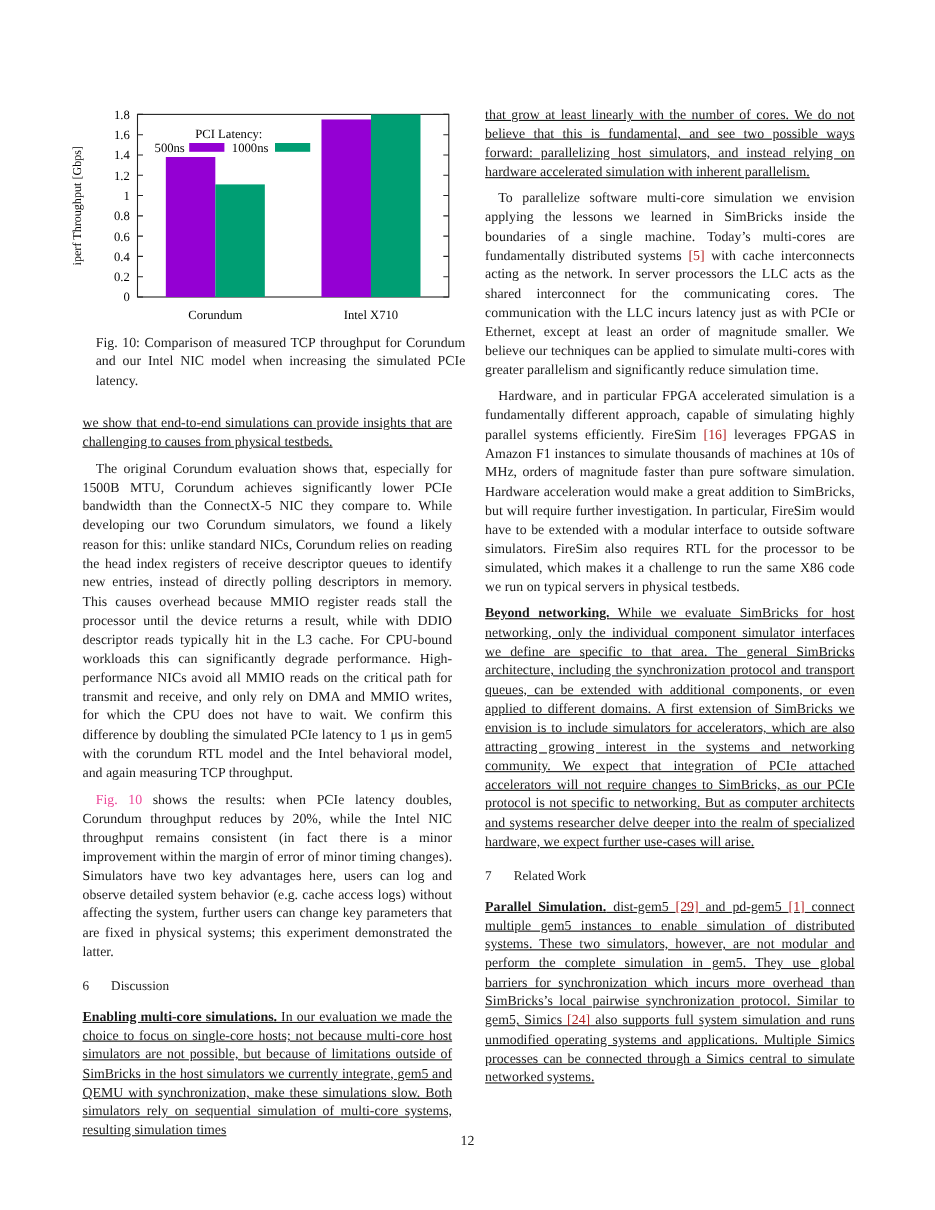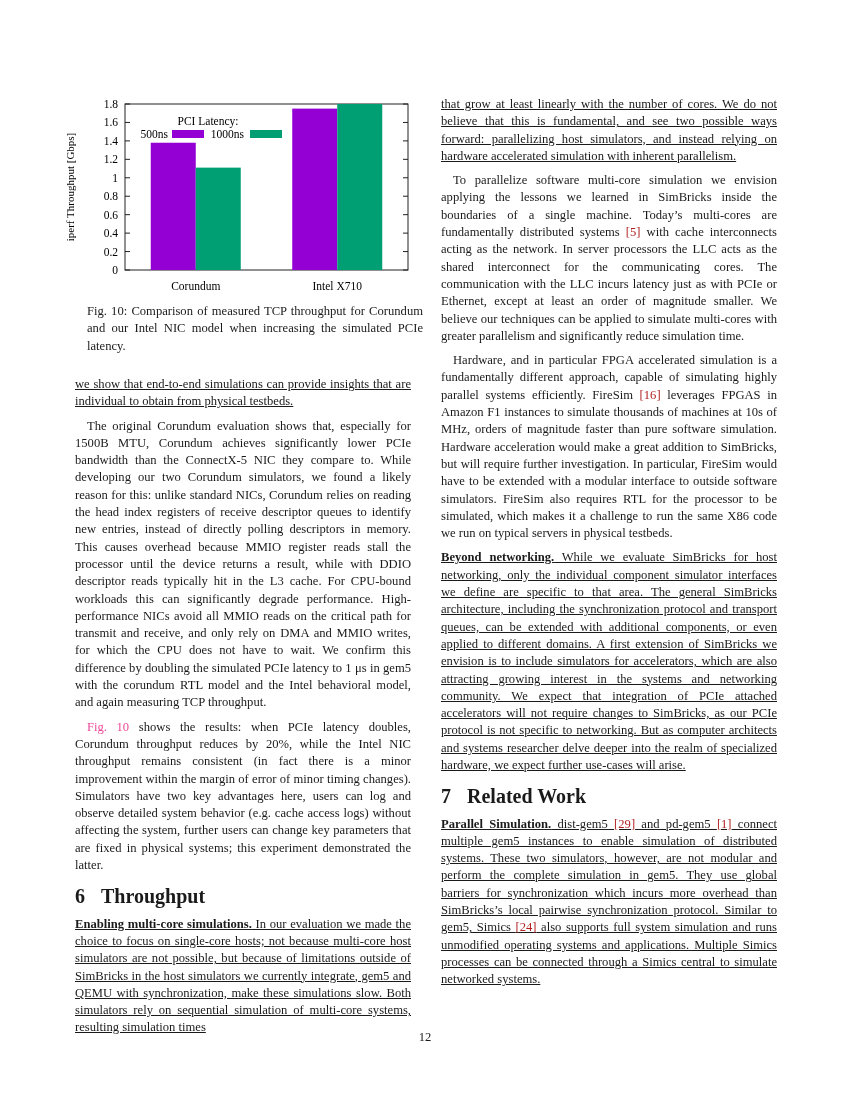--- a/index.html
+++ b/index.html
@@ -3,21 +3,21 @@
   <meta charset="utf-8">
   <style>
     html, body { margin: 0; padding: 0; background: #ffffff; }
     body { width: 850px; height: 1100px; position: relative; overflow: hidden;
            font-family: "Liberation Serif", "DejaVu Serif", serif; color: #1a1a1a; }
     .col { position: absolute; width: 336px; font-size: 12.6px; line-height: 17.3px; text-align: justify; }
     #col-right { left: 441px; top: 96px; }
     p { margin: 0 0 7px 0; }
     p.indent { text-indent: 12px; }
     p.noindent { text-indent: 0; text-decoration: underline; }
-    .section-head { font-weight: bold; font-size: 20px; margin: 14px 0 10px 0; }
+    .section-head { font-weight: normal; font-size: 12px; margin: 14px 0 10px 0; }
     .section-head .num { display: inline-block; width: 26px; }
     .runin { font-weight: bold; }
     .ref { color: #b22222; }
     .figref { color: #ec4899; }
     #figure { position: absolute; left: 60px; top: 92px; width: 360px; height: 200px; }
     #caption { position: absolute; left: 75px; top: 303px; width: 336px; font-size: 12.6px; line-height: 17.3px; text-align: justify; margin-left: 12px; }
     #left-body { position: absolute; left: 75px; top: 376px; width: 336px; }
     #page-number { position: absolute; left: 0; width: 850px; top: 1030px; text-align: center; font-size: 12.6px; }
     svg text { font-family: "Liberation Serif", "DejaVu Serif", serif; }
   </style>
@@ -76,24 +76,24 @@
       <rect id="legend-swatch-0" x="112" y="38" width="32" height="8" fill="#9400d3"></rect>
       <text x="184" y="46" font-size="11.5" text-anchor="end">1000ns</text>
       <rect id="legend-swatch-1" x="190" y="38" width="32" height="8" fill="#009e73"></rect>
     </g>
   </svg>
 </div>
 
 <div id="caption">Fig. 10: Comparison of measured TCP throughput for Corundum and our Intel NIC model when increasing the simulated PCIe latency.</div>
 
 <div id="left-body" class="col" style="position:absolute; left:75px; top:376px;">
-  <p class="noindent">we show that end-to-end simulations can provide insights that are individual to obtain from physical testbeds.</p>
+  <p class="noindent">we show that end-to-end simulations can provide insights that are challenging to causes from physical testbeds.</p>
   <p class="indent">The original Corundum evaluation shows that, especially for 1500B MTU, Corundum achieves significantly lower PCIe bandwidth than the ConnectX-5 NIC they compare to. While developing our two Corundum simulators, we found a likely reason for this: unlike standard NICs, Corundum relies on reading the head index registers of receive descriptor queues to identify new entries, instead of directly polling descriptors in memory. This causes overhead because MMIO register reads stall the processor until the device returns a result, while with DDIO descriptor reads typically hit in the L3 cache. For CPU-bound workloads this can significantly degrade performance. High-performance NICs avoid all MMIO reads on the critical path for transmit and receive, and only rely on DMA and MMIO writes, for which the CPU does not have to wait. We confirm this difference by doubling the simulated PCIe latency to 1 μs in gem5 with the corundum RTL model and the Intel behavioral model, and again measuring TCP throughput.</p>
   <p class="indent"><a class="figref">Fig. 10</a><span> shows the results: when PCIe latency doubles, Corundum throughput reduces by 20%, while the Intel NIC throughput remains consistent (in fact there is a minor improvement within the margin of error of minor timing changes). Simulators have two key advantages here, users can log and observe detailed system behavior (e.g. cache access logs) without affecting the system, further users can change key parameters that are fixed in physical systems; this experiment demonstrated the latter.</span></p>
-  <div class="section-head"><span class="num">6</span><span>Throughput</span></div>
+  <div class="section-head"><span class="num">6</span><span>Discussion</span></div>
   <p class="noindent"><span class="runin">Enabling multi-core simulations.</span><span> In our evaluation we made the choice to focus on single-core hosts; not because multi-core host simulators are not possible, but because of limitations outside of SimBricks in the host simulators we currently integrate, gem5 and QEMU with synchronization, make these simulations slow. Both simulators rely on sequential simulation of multi-core systems, resulting simulation times</span></p>
 </div>
 
 <div id="col-right" class="col">
   <p class="noindent">that grow at least linearly with the number of cores. We do not believe that this is fundamental, and see two possible ways forward: parallelizing host simulators, and instead relying on hardware accelerated simulation with inherent parallelism.</p>
   <p class="indent"><span>To parallelize software multi-core simulation we envision applying the lessons we learned in SimBricks inside the boundaries of a single machine. Today’s multi-cores are fundamentally distributed systems </span><a class="ref">[5]</a><span> with cache interconnects acting as the network. In server processors the LLC acts as the shared interconnect for the communicating cores. The communication with the LLC incurs latency just as with PCIe or Ethernet, except at least an order of magnitude smaller. We believe our techniques can be applied to simulate multi-cores with greater parallelism and significantly reduce simulation time.</span></p>
   <p class="indent"><span>Hardware, and in particular FPGA accelerated simulation is a fundamentally different approach, capable of simulating highly parallel systems efficiently. FireSim </span><a class="ref">[16]</a><span> leverages FPGAS in Amazon F1 instances to simulate thousands of machines at 10s of MHz, orders of magnitude faster than pure software simulation. Hardware acceleration would make a great addition to SimBricks, but will require further investigation. In particular, FireSim would have to be extended with a modular interface to outside software simulators. FireSim also requires RTL for the processor to be simulated, which makes it a challenge to run the same X86 code we run on typical servers in physical testbeds.</span></p>
   <p class="noindent"><span class="runin">Beyond networking.</span><span> While we evaluate SimBricks for host networking, only the individual component simulator interfaces we define are specific to that area. The general SimBricks architecture, including the synchronization protocol and transport queues, can be extended with additional components, or even applied to different domains. A first extension of SimBricks we envision is to include simulators for accelerators, which are also attracting growing interest in the systems and networking community. We expect that integration of PCIe attached accelerators will not require changes to SimBricks, as our PCIe protocol is not specific to networking. But as computer architects and systems researcher delve deeper into the realm of specialized hardware, we expect further use-cases will arise.</span></p>
   <div class="section-head"><span class="num">7</span><span>Related Work</span></div>
   <p class="noindent"><span class="runin">Parallel Simulation.</span><span> dist-gem5 </span><a class="ref">[29]</a><span> and pd-gem5 </span><a class="ref">[1]</a><span> connect multiple gem5 instances to enable simulation of distributed systems. These two simulators, however, are not modular and perform the complete simulation in gem5. They use global barriers for synchronization which incurs more overhead than SimBricks’s local pairwise synchronization protocol. Similar to gem5, Simics </span><a class="ref">[24]</a><span> also supports full system simulation and runs unmodified operating systems and applications. Multiple Simics processes can be connected through a Simics central to simulate networked systems.</span></p>

